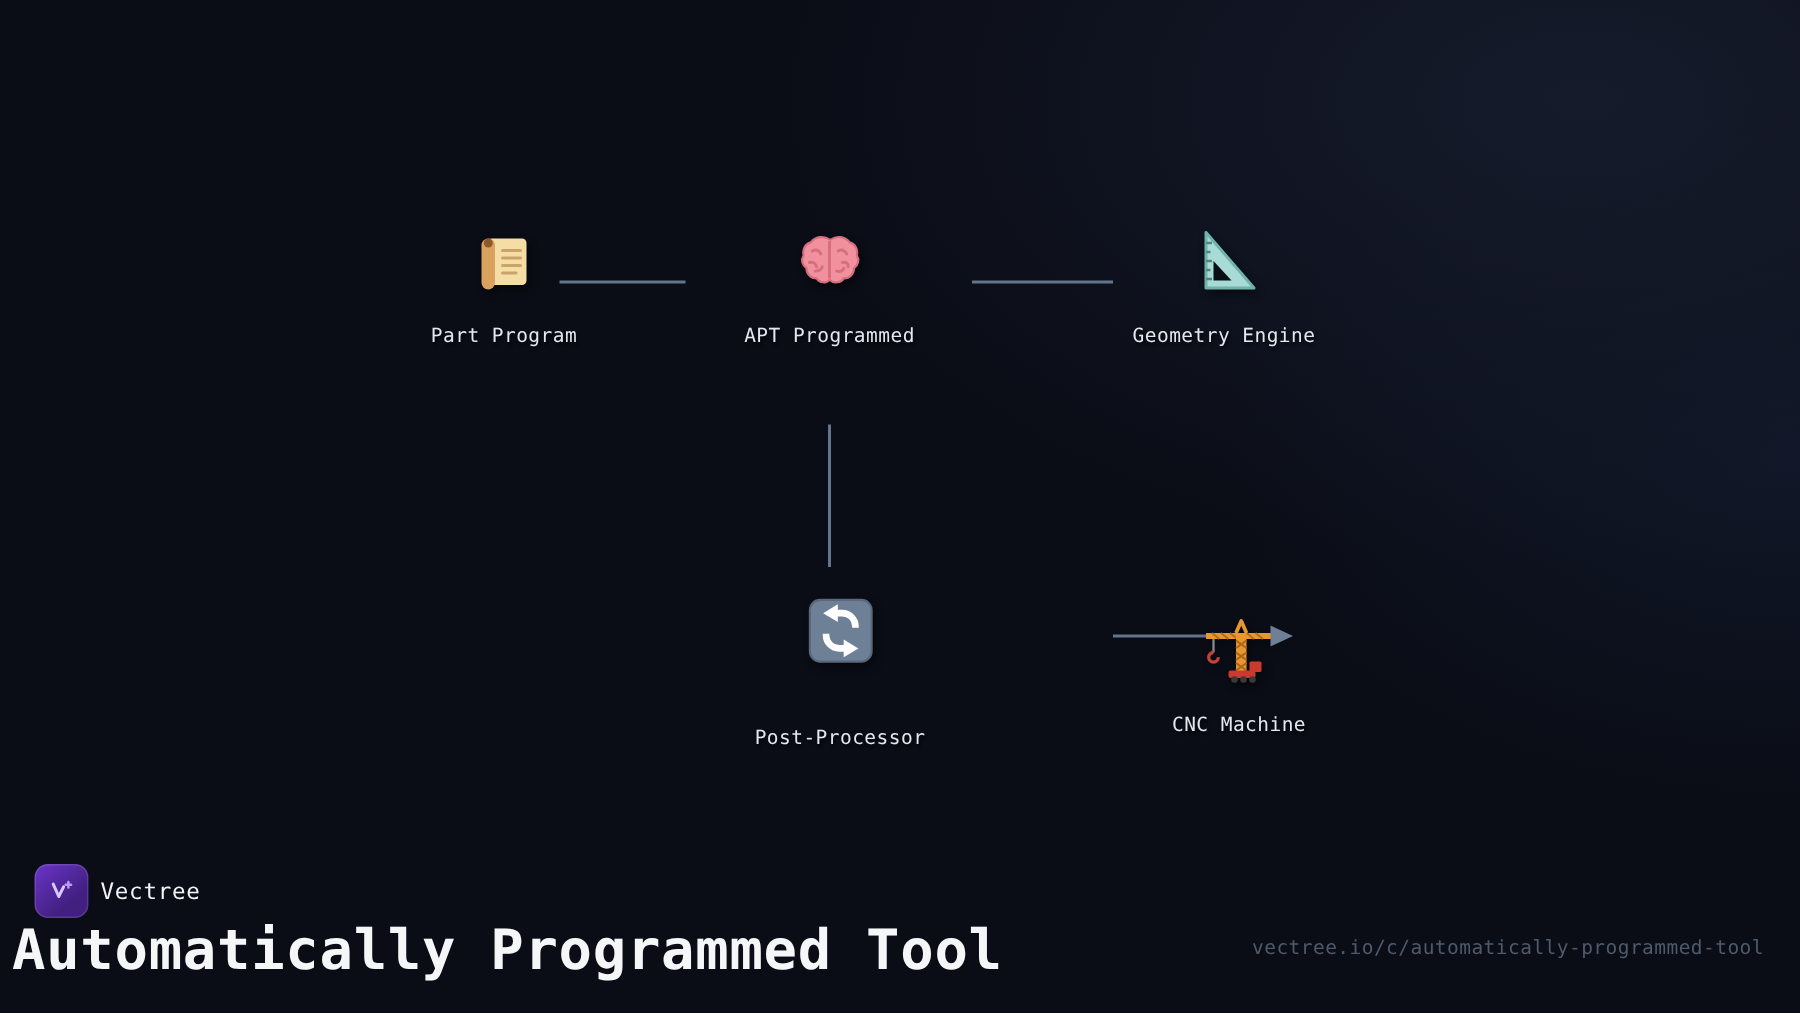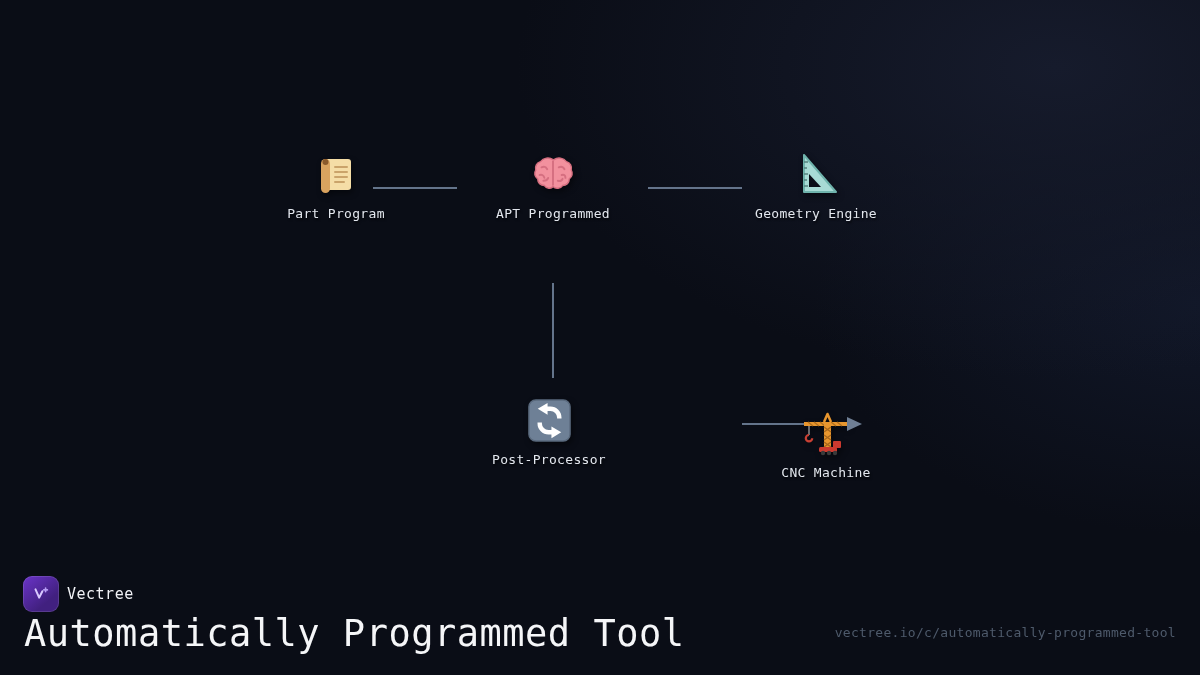--- a/index.html
+++ b/index.html
@@ -29,21 +29,21 @@
     z-index: 2;
   }
   .node .icon {
     height: 52px;
     display: flex;
     align-items: flex-end;
     justify-content: center;
     filter: drop-shadow(2px 3px 3px rgba(0,0,0,0.45));
   }
   .node .label {
-    margin-top: 8px;
+    margin-top: 19px;
     font-size: 13px;
     letter-spacing: 0.3px;
     color: #e3e7ee;
     text-shadow: 1px 2px 2px rgba(0,0,0,0.6);
     white-space: nowrap;
   }
   .edge {
     position: absolute;
     background: #64748b;
     z-index: 1;
@@ -69,23 +69,23 @@
   .brand {
     position: absolute;
     left: 67px; top: 585px;
     font-size: 15px;
     font-weight: normal;
     color: #f2f3f7;
     letter-spacing: 0.5px;
   }
   .title {
     position: absolute;
-    left: 24px; top: 612px;
+    left: 8px; top: 612px;
     font-size: 37px;
-    font-weight: normal;
+    font-weight: bold;
     color: #f5f6f8;
     letter-spacing: 0.5px;
     white-space: nowrap;
   }
   .share-url {
     position: absolute;
     right: 24px; top: 625px;
     font-size: 13px;
     color: #4e5a6b;
     letter-spacing: 0.3px;
@@ -130,21 +130,21 @@
       <span class="icon">
         <svg viewBox="0 0 48 48" width="48" height="48">
           <path d="M12 5 L12 42 L44 42 Z" fill="#a8dbd5" stroke="#6fb3ac" stroke-width="2" stroke-linejoin="round"></path>
           <path d="M17 24 L17 37 L29 37 Z" fill="#0b0e17"></path>
           <path d="M12 12 h4 M12 18 h3 M12 24 h4 M12 30 h3 M12 36 h4" stroke="#56847f" stroke-width="1.6" fill="none"></path>
         </svg>
       </span>
       <span class="label">Geometry Engine</span>
     </div>
 
-    <div class="node" style="left:459px; top:392px;">
+    <div class="node" style="left:470px; top:392px;gap:22px;">
       <span class="icon">
         <svg viewBox="0 0 48 48" width="47" height="47">
           <rect x="3" y="3" width="42" height="42" rx="7" fill="#6e8096" stroke="#59697d" stroke-width="1.5"></rect>
           <path d="M34 22 v-1 a9 9 0 0 0 -9 -9 h-4" fill="none" stroke="#ffffff" stroke-width="4.5"></path>
           <polygon points="22,6 22,18 12,12" fill="#ffffff"></polygon>
           <path d="M14 26 v1 a9 9 0 0 0 9 9 h4" fill="none" stroke="#ffffff" stroke-width="4.5"></path>
           <polygon points="26,30 26,42 36,36" fill="#ffffff"></polygon>
         </svg>
       </span>
       <span class="label">Post-Processor</span>

